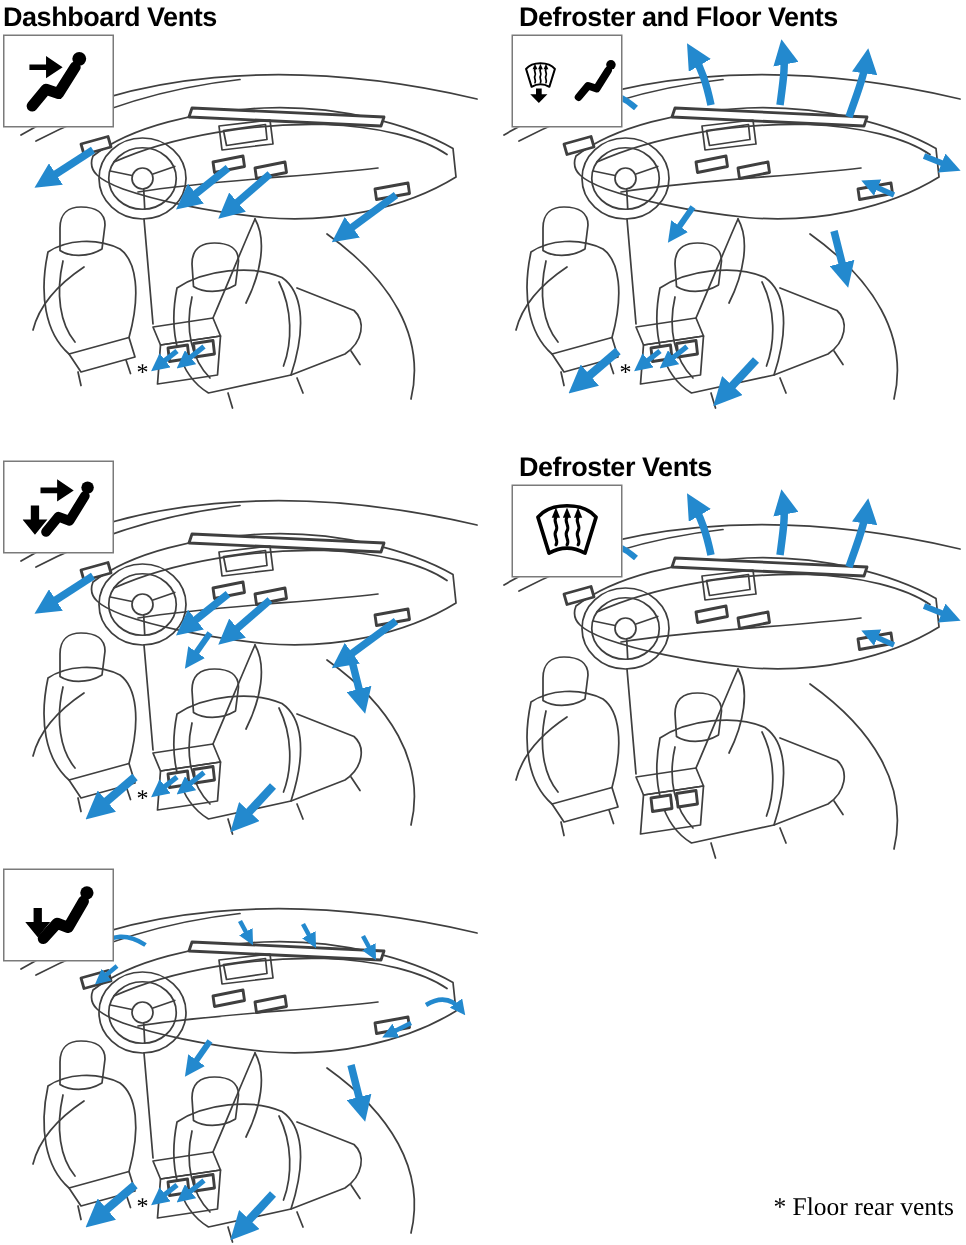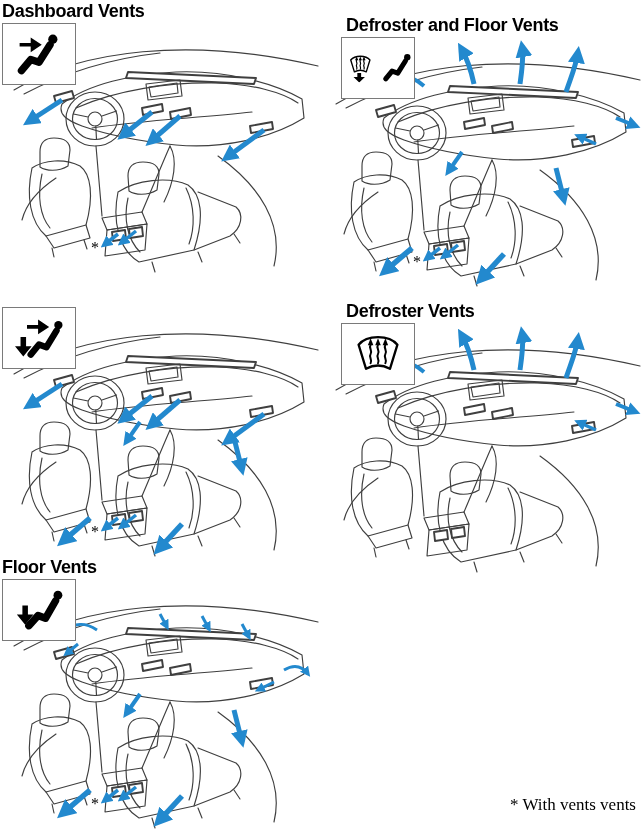--- a/index.html
+++ b/index.html
@@ -196,21 +196,21 @@
     </g>
     <g>
       <path class="arrow" stroke-width="3.5" marker-end="url(#ah)" d="M118,208 L104,219"></path>
       <path class="arrow" stroke-width="3.5" marker-end="url(#ah)" d="M136,205 L121,217"></path>
     </g>
     <text class="asterisk" x="91" y="227">*</text>
   </svg>
     </div>
 </section>
 
-<section class="panel right-col" style="left:322px;top:14px;">
+<section class="panel right-col" style="left:322px;top:0;">
   <h2 class="panel-title">Defroster and Floor Vents</h2>
   <div class="icon-box double">
       <svg viewBox="0 0 52 46">
         <use href="#defroster-with-down-arrow-icon"></use>
       </svg>
       <svg viewBox="0 0 52 46">
         <use href="#seated-person-icon"></use>
       </svg>
     </div>
   <div class="car-slot">
@@ -514,21 +514,20 @@
     <g style="display: none;">
       <path class="arrow" stroke-width="3.5" marker-end="url(#ah)" d="M118,208 L104,219"></path>
       <path class="arrow" stroke-width="3.5" marker-end="url(#ah)" d="M136,205 L121,217"></path>
     </g>
     <text class="asterisk" x="91" y="227" style="display: none;">*</text>
   </svg>
     </div>
 </section>
 
 <section class="panel" style="left:0;top:556px;">
-  <h2 class="panel-title">Floor Vents</h2>
   <div class="icon-box">
       <svg viewBox="0 0 52 46">
         <use href="#floor-vent-mode-icon"></use>
       </svg>
     </div>
   <div class="car-slot">
       <svg class="car" viewBox="0 0 322 252">
 
     <path class="art" d="M14,64 C80,24 190,10 318,40"></path>
     <path class="art" d="M24,68 C70,44 115,32 160,27"></path>
@@ -620,14 +619,14 @@
       <path class="arrow" stroke-width="3.5" marker-end="url(#ah)" d="M118,208 L104,219"></path>
       <path class="arrow" stroke-width="3.5" marker-end="url(#ah)" d="M136,205 L121,217"></path>
     </g>
     <text class="asterisk" x="91" y="227">*</text>
   </svg>
     </div>
 </section>
 
 <div class="footnote">
   <span>*</span>
-  <span>With vents vents</span>
+  <span>Floor rear vents</span>
 </div>
 
 </body></html>

